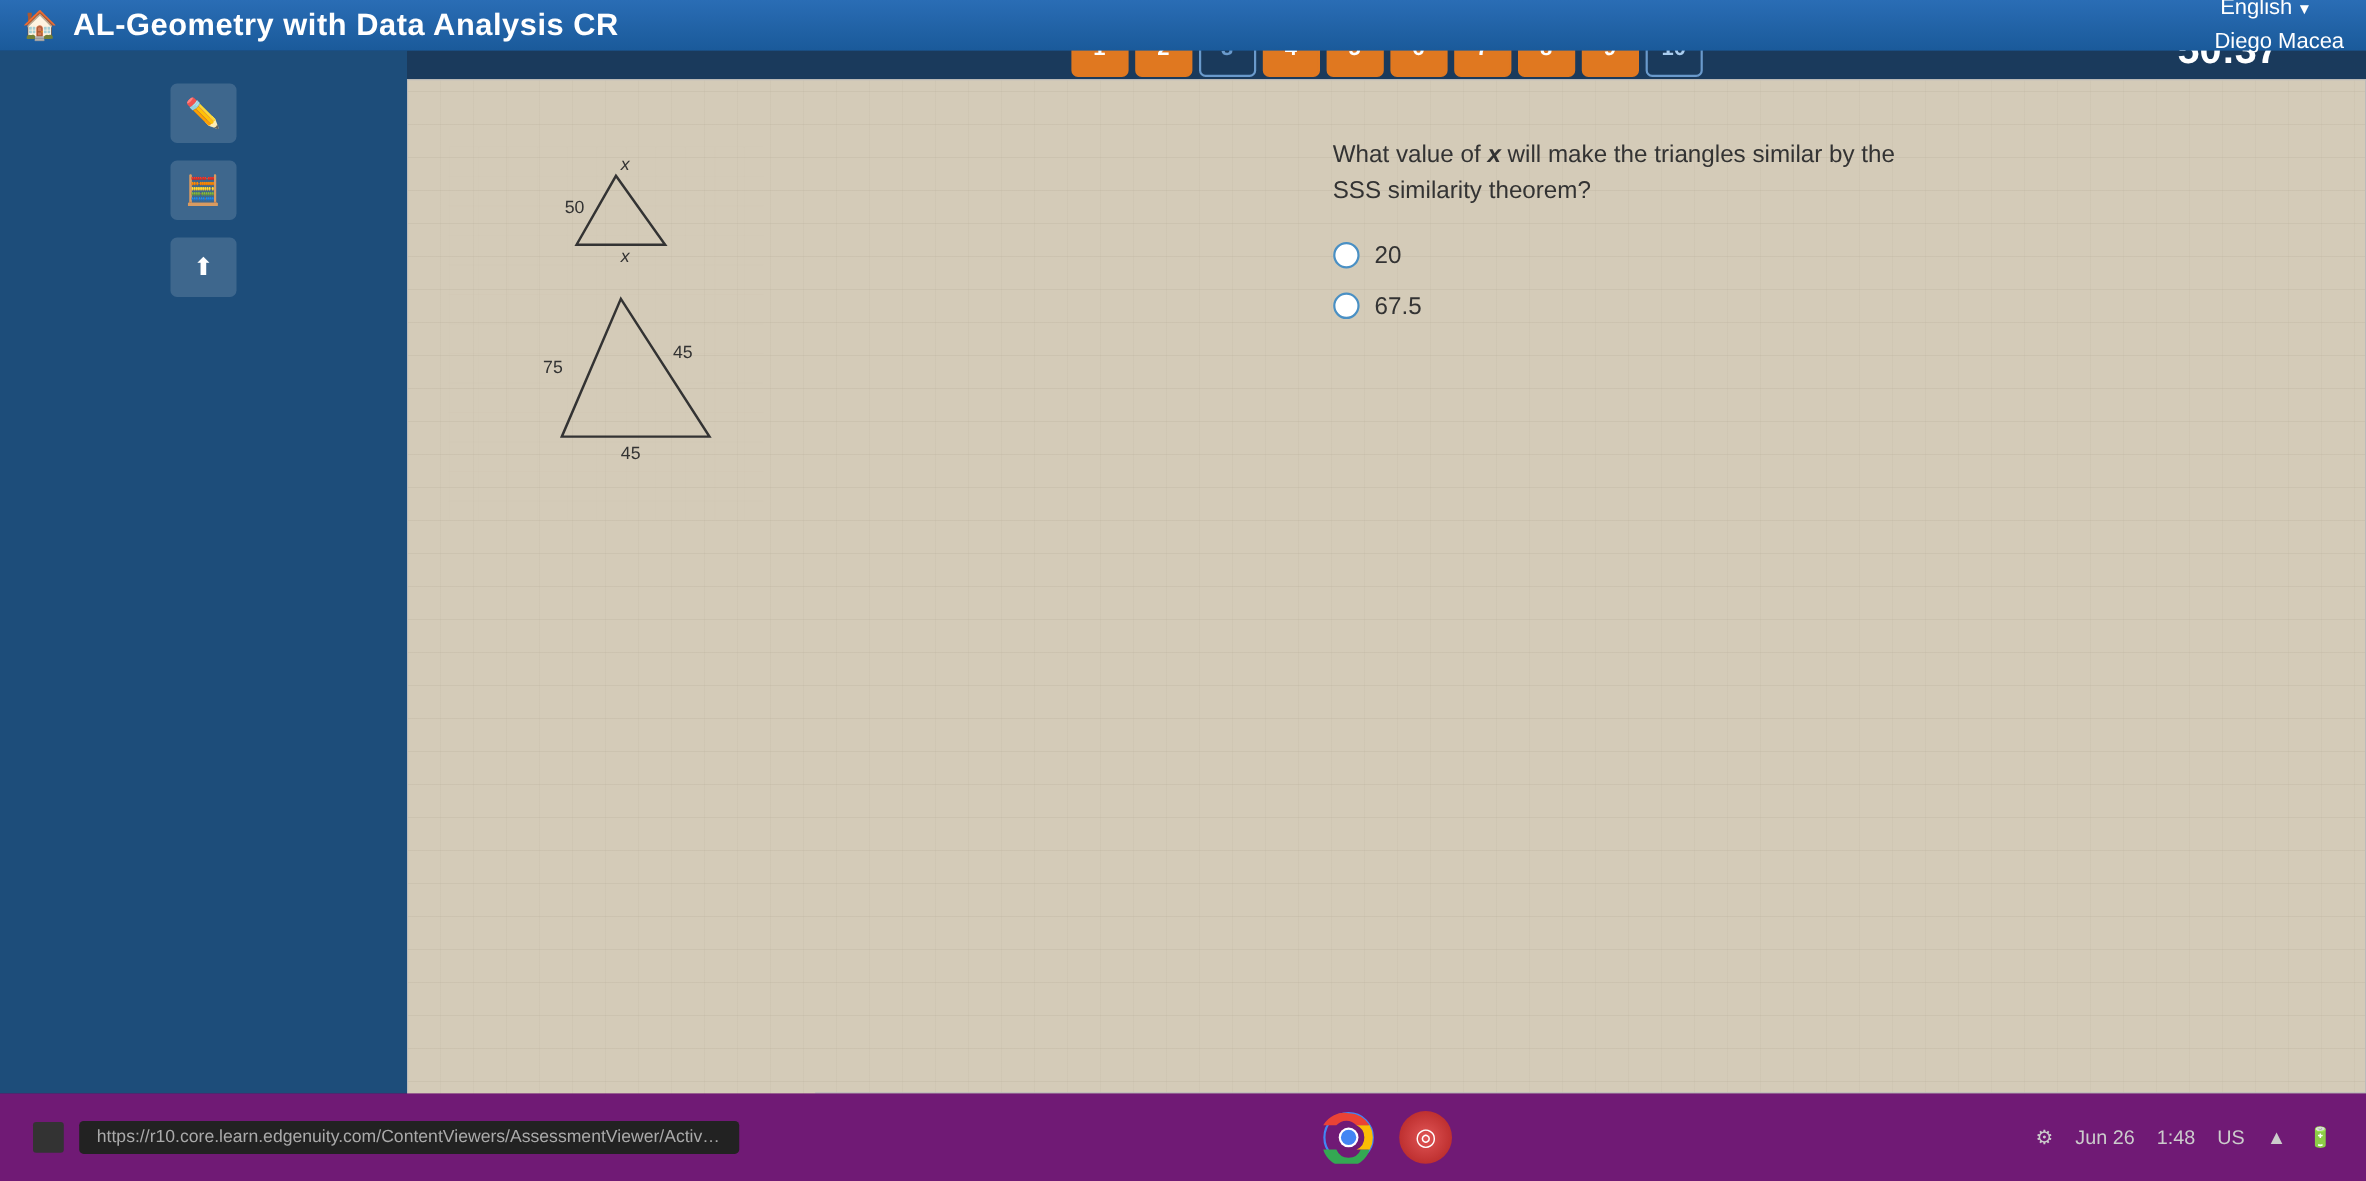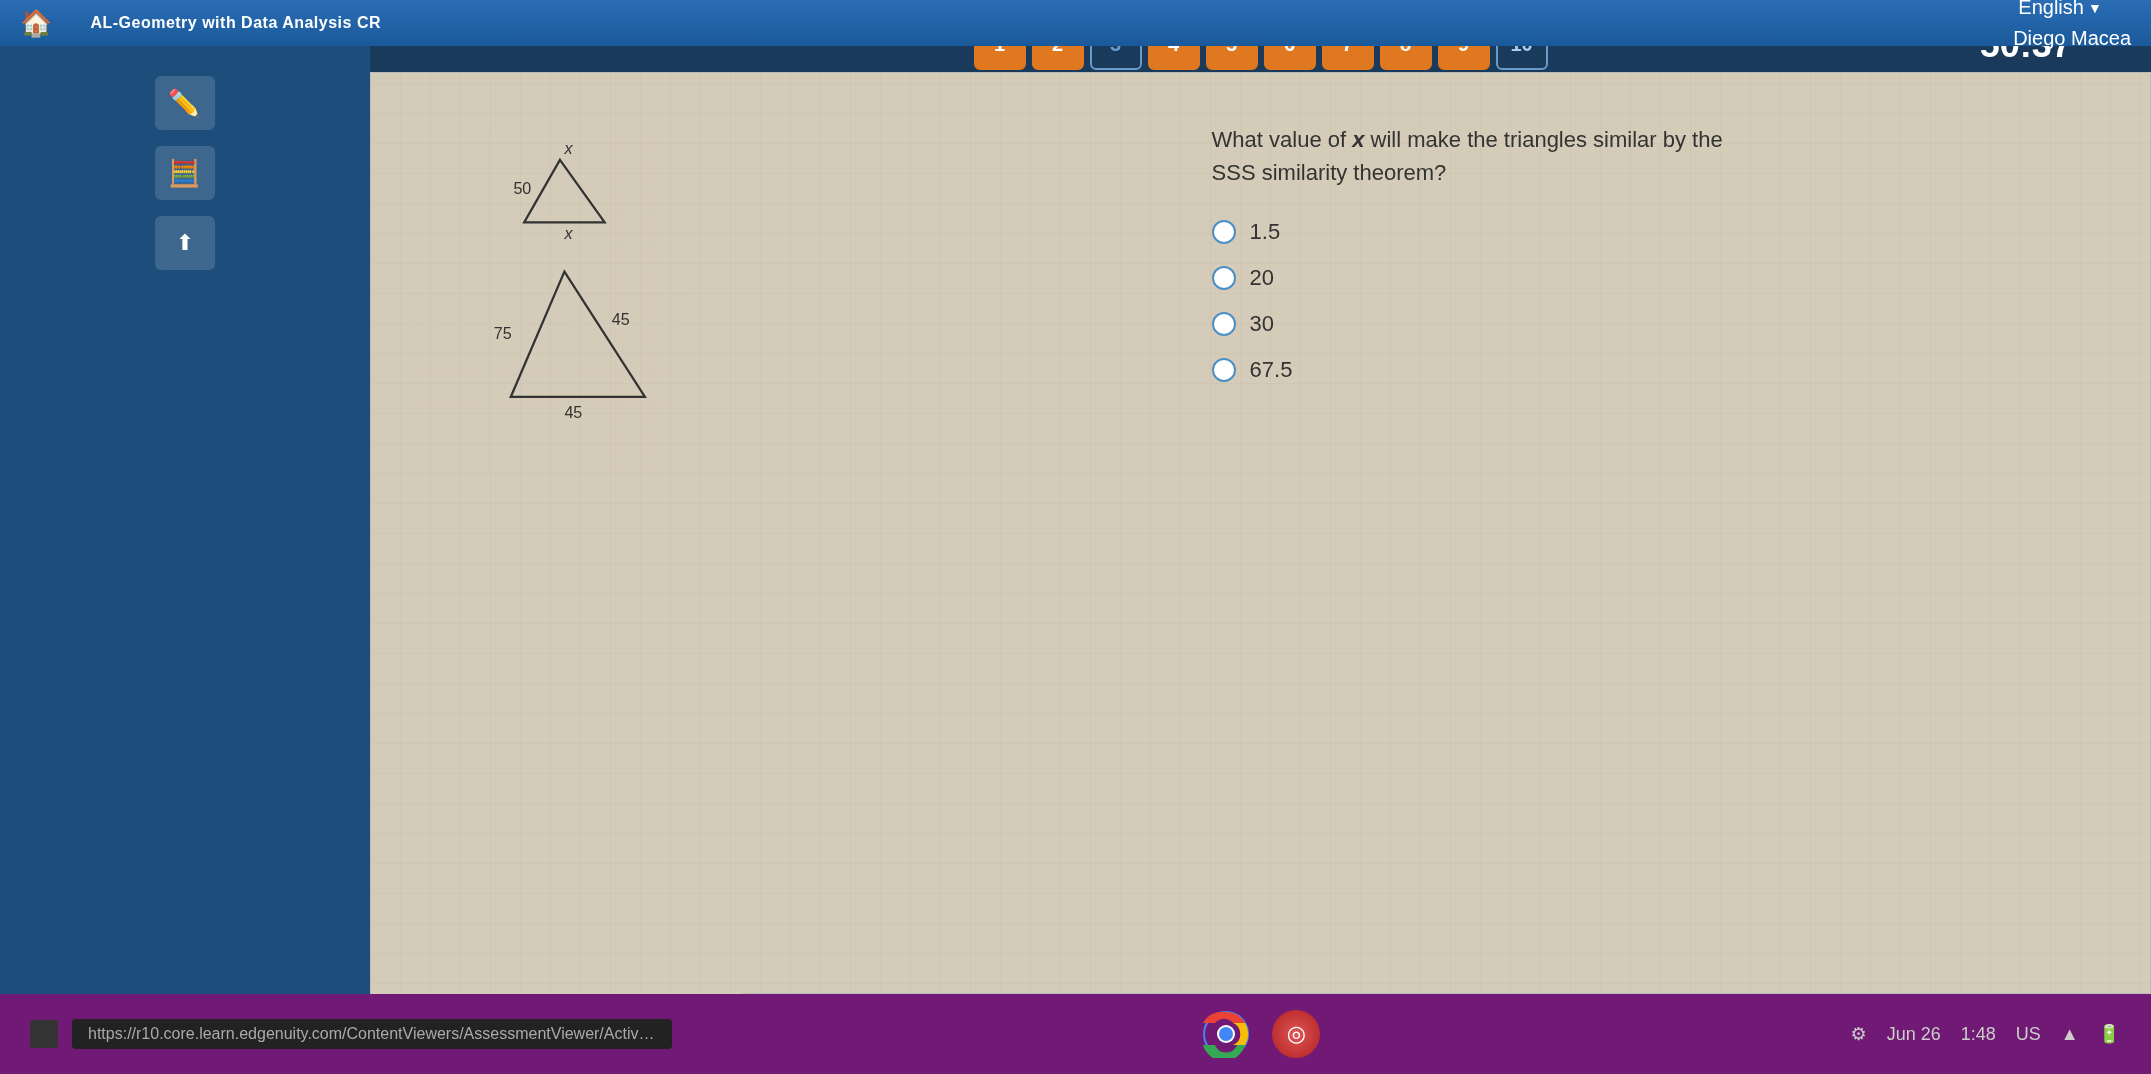--- a/index.html
+++ b/index.html
@@ -25,24 +25,23 @@
       position: relative;
       z-index: 10;
     }
     .top-bar-left {
       display: flex;
       align-items: center;
       gap: 14px;
     }
     .course-title {
       color: white;
-      font-size: 16px;
+      font-size: 28px;
       font-weight: bold;
       letter-spacing: 0.5px;
-      margin-left: 24px;
     }
     .top-bar-right {
       display: flex;
       align-items: center;
       gap: 8px;
       color: white;
       font-size: 20px;
       flex-direction: column;
     }
     .language-selector {
@@ -398,29 +397,21 @@
     </svg>
   </div>
 
   <div class="question-area">
     <div class="question-text">
       What value of <em>x</em> will make the triangles similar by the<br>SSS similarity theorem?
     </div>
 
     <div class="answer-option">
       <div class="radio-circle"></div>
-      <span class="answer-label">1.5</span>
-    </div>
-    <div class="answer-option">
-      <div class="radio-circle"></div>
       <span class="answer-label">20</span>
-    </div>
-    <div class="answer-option">
-      <div class="radio-circle"></div>
-      <span class="answer-label">30</span>
     </div>
     <div class="answer-option">
       <div class="radio-circle"></div>
       <span class="answer-label">67.5</span>
     </div>
   </div>
 
   <div class="bottom-bar">
     <a class="mark-return-link">Mark this and return</a>
     <div class="bottom-buttons">

